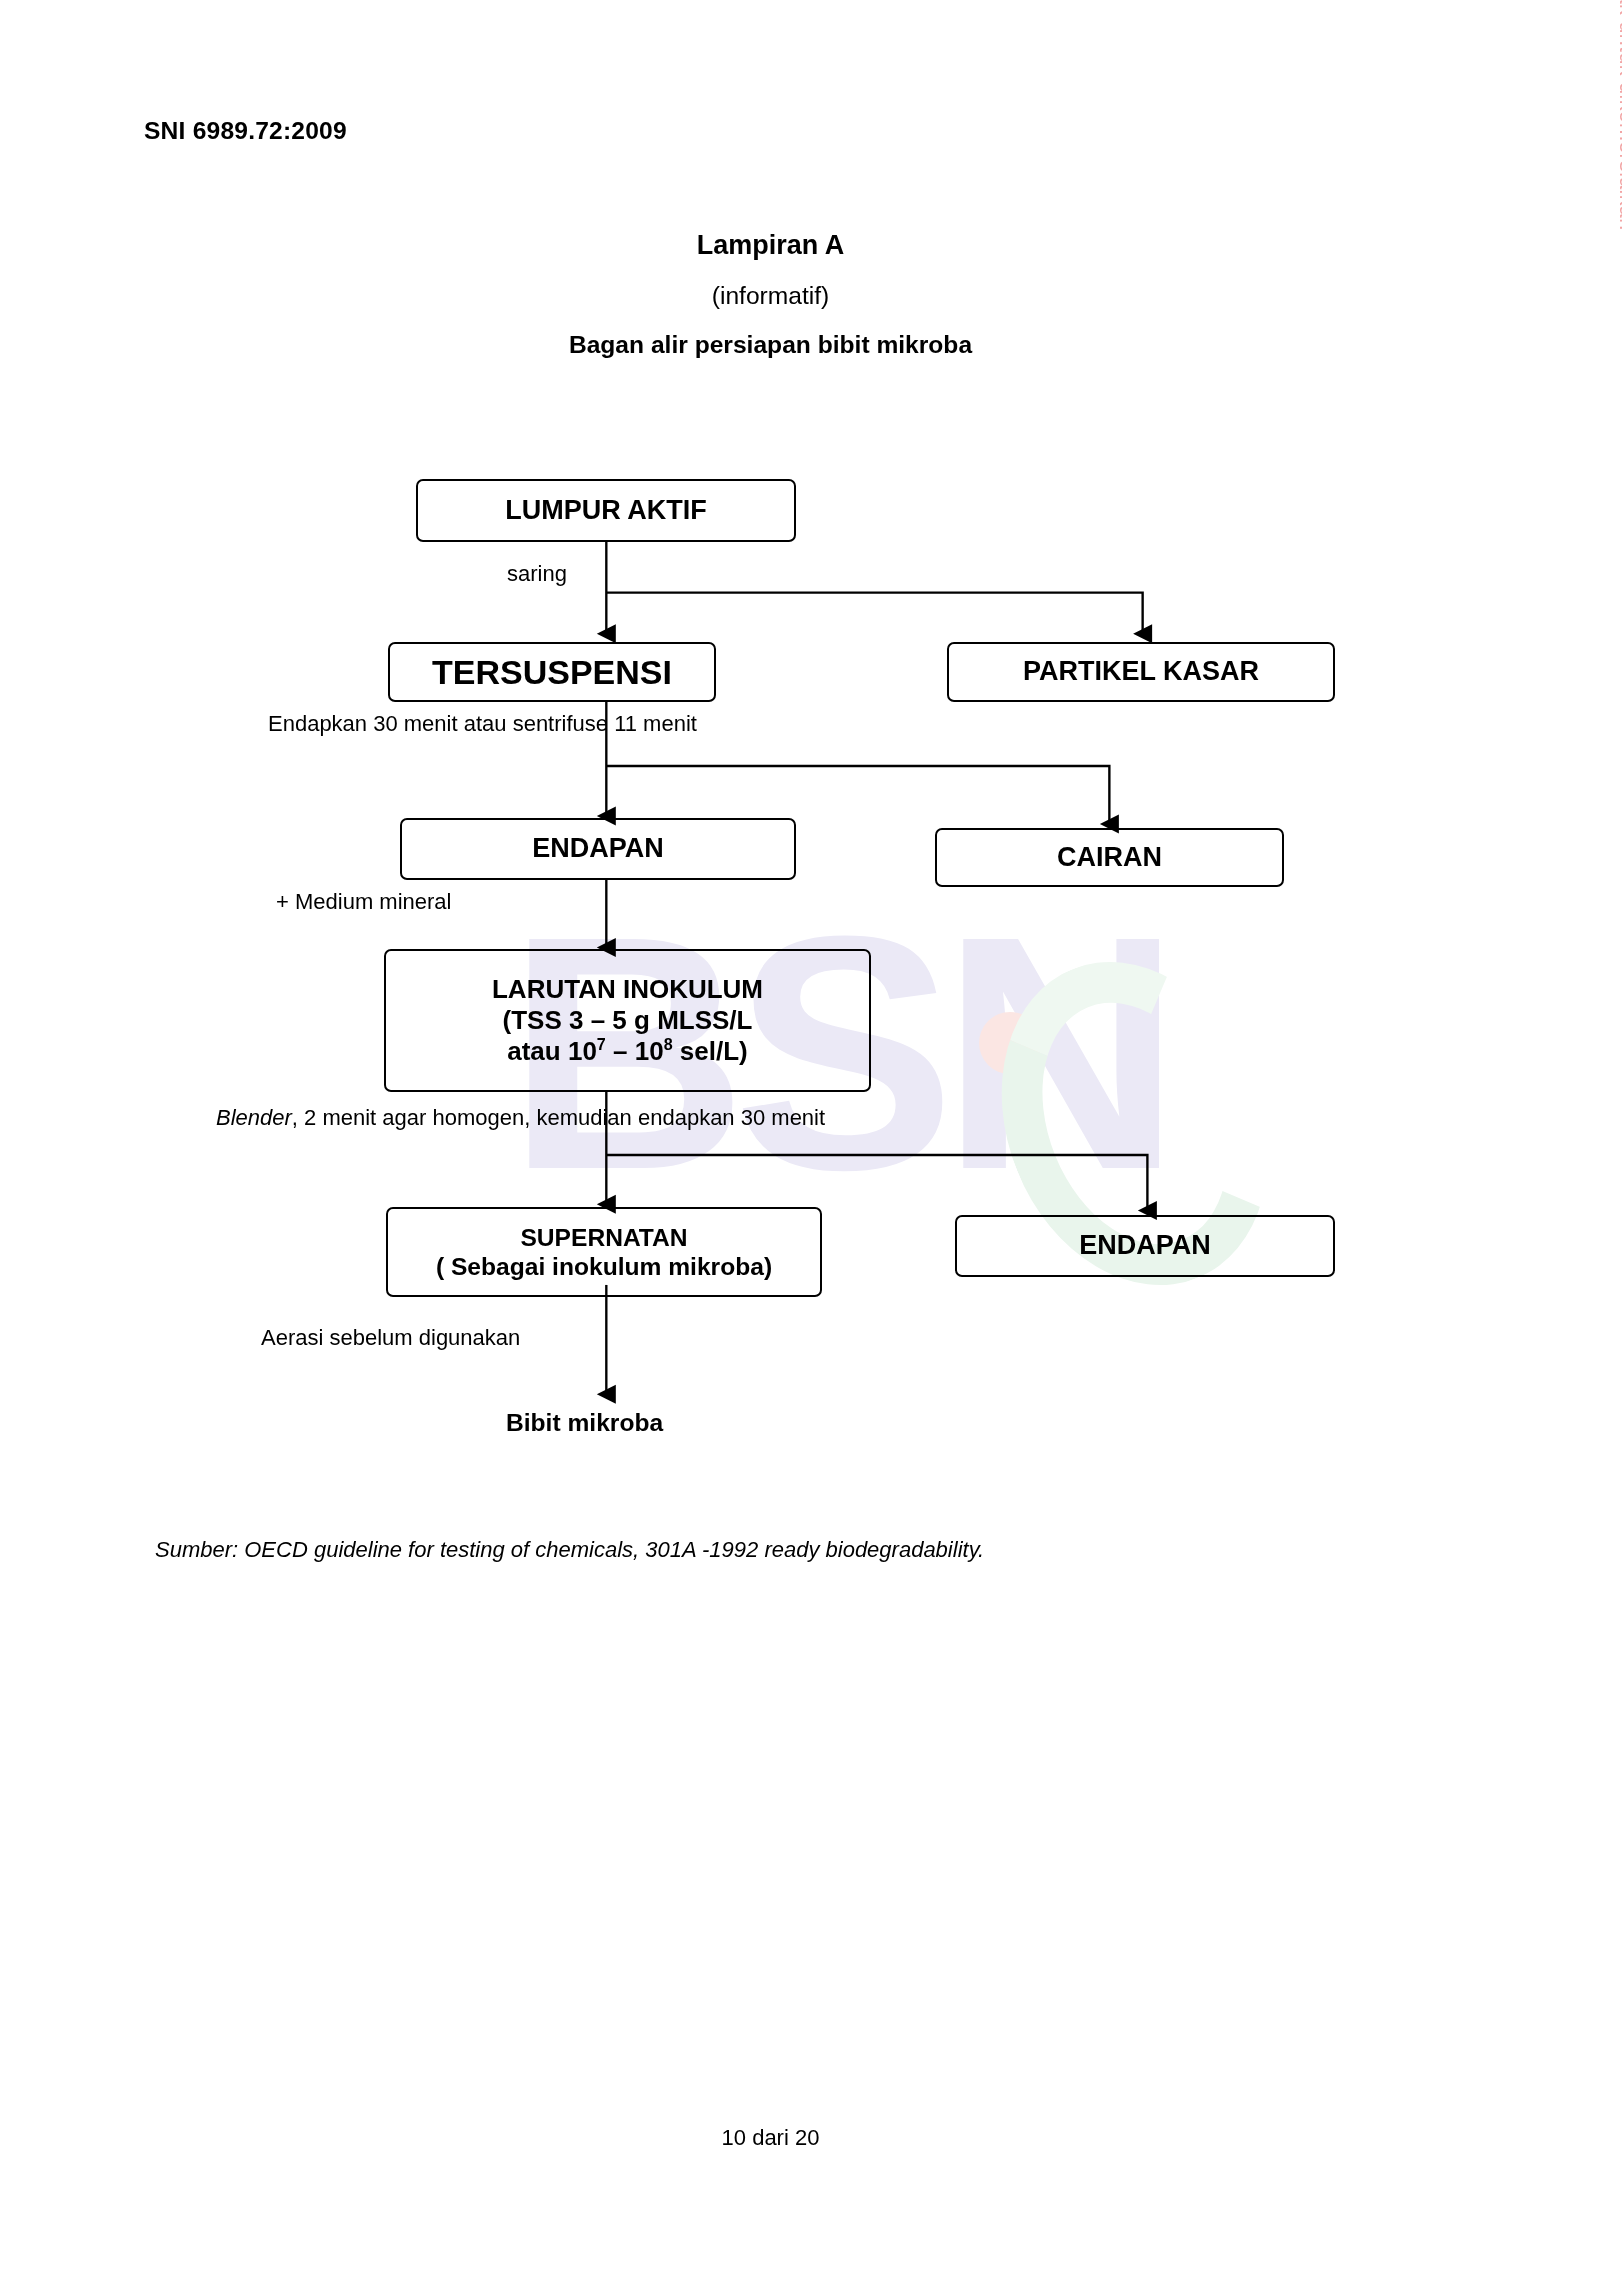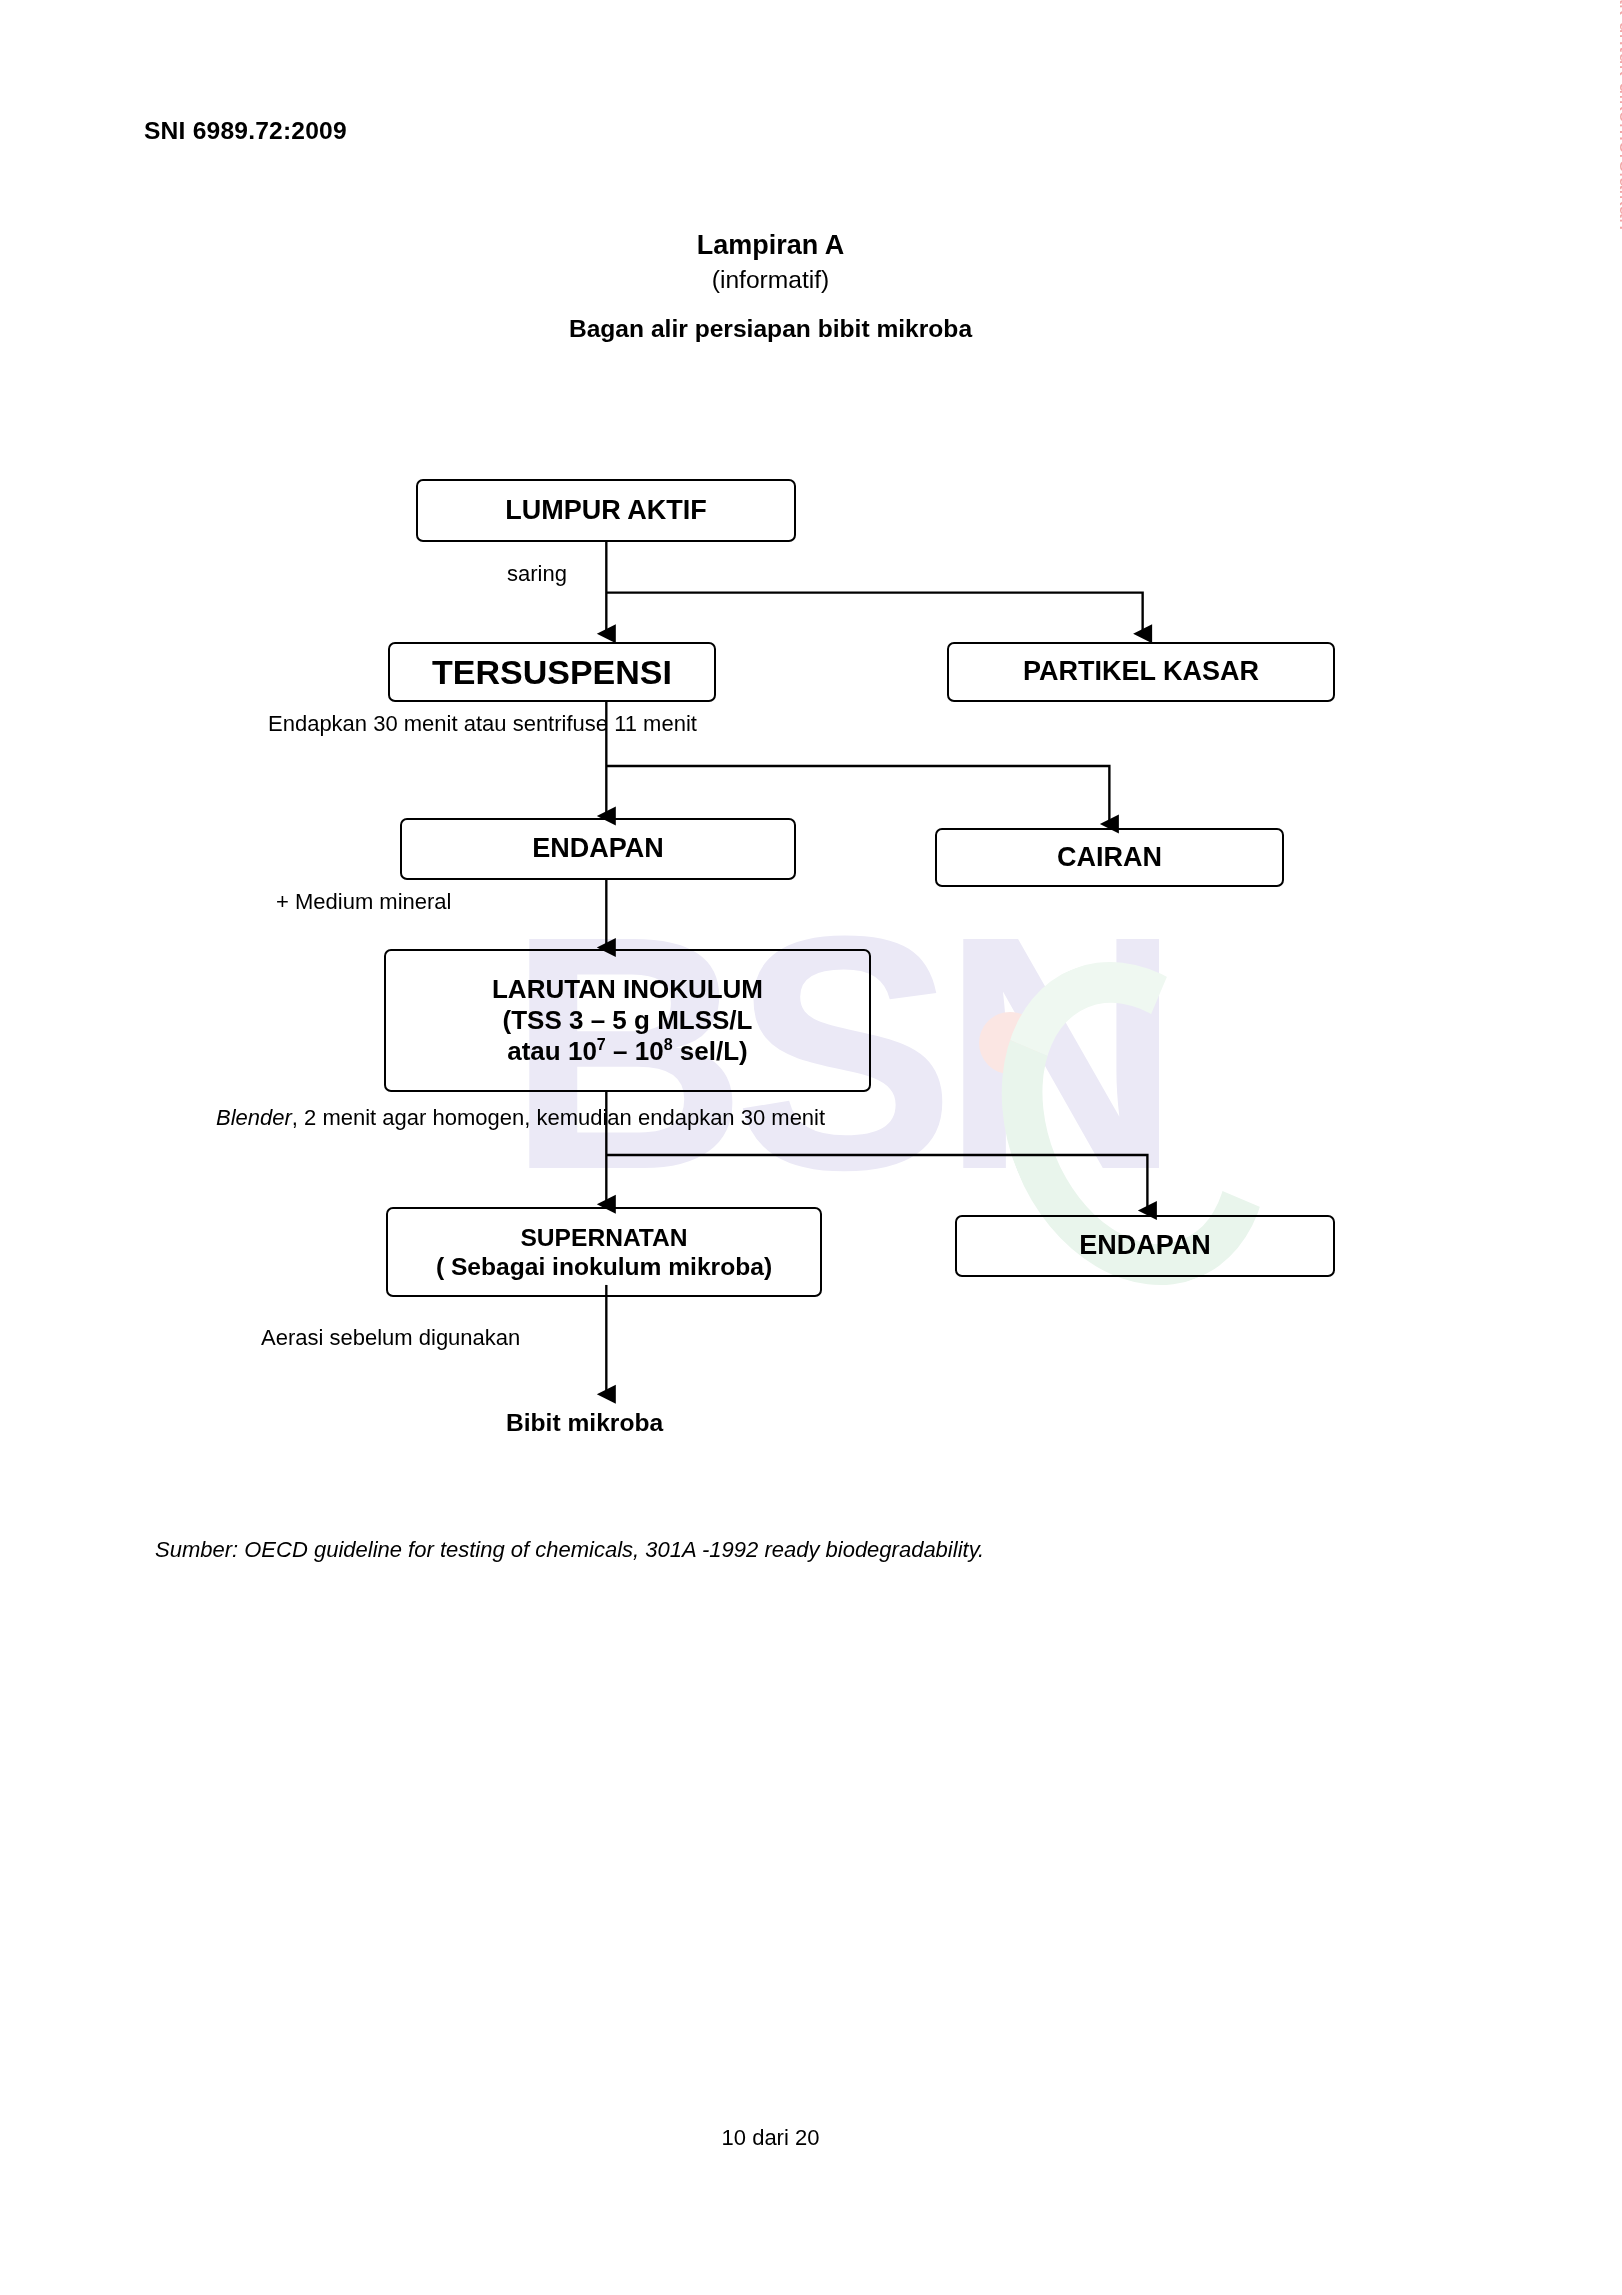--- a/index.html
+++ b/index.html
@@ -91,21 +91,21 @@
   #title-block {
     position: absolute;
     left: 0;
     top: 230px;
     width: 1541px;
     text-align: center;
   }
   #title-block .t-main {
     font-size: 27px;
     font-weight: bold;
-    margin-bottom: 5px;
+    margin-bottom: 21px;
   }
   #title-block .t-sub {
     font-size: 24.6px;
     font-weight: normal;
     margin-bottom: 20.6px;
   }
   #title-block .t-third {
     font-size: 24.6px;
     font-weight: bold;
   }

